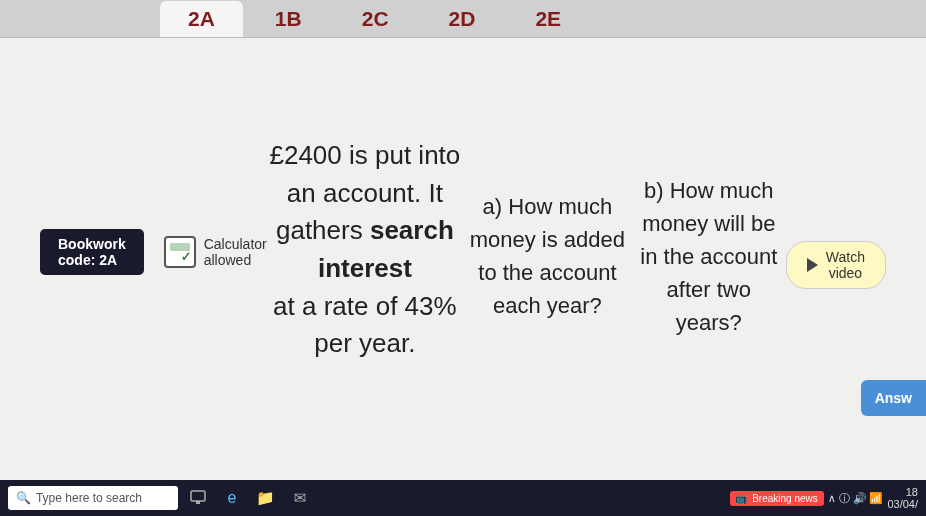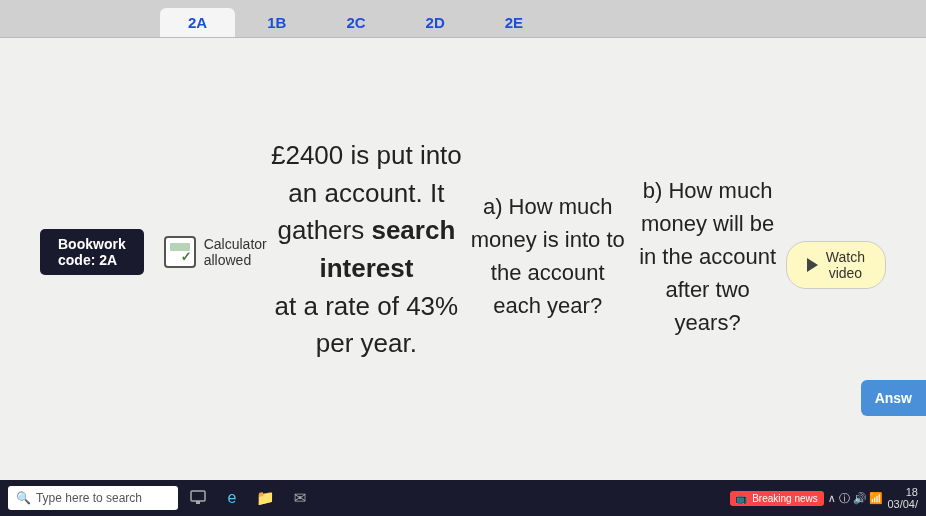--- a/index.html
+++ b/index.html
@@ -18,23 +18,23 @@
       background: #d0d0d0;
       display: flex;
       align-items: flex-end;
       padding: 0 160px;
       height: 38px;
       border-bottom: 1px solid #bbb;
     }
 
     .tab {
       padding: 6px 28px;
-      font-size: 15px;
+      font-size: 21px;
       font-weight: bold;
-      color: #1d4ed8;
+      color: #7f1d1d;
       cursor: pointer;
       border-radius: 6px 6px 0 0;
       background: transparent;
       margin-right: 4px;
     }
 
     
     .main-content {
       background: #f0f0ee;
       width: 100%;
@@ -250,21 +250,21 @@
       </div>
     </div>
   </div>
 
   <div class="question-text">
     <span>£2400 is put into an account. It gathers</span>
     <span class="bold">search interest</span><br>
     <span>at a rate of 43% per year.</span>
   </div>
 
-  <div class="sub-question">a) How much money is into to the account each year?</div>
+  <div class="sub-question">a) How much money is added to the account each year?</div>
 
   <div class="sub-question">
     <span>b) How much money will be in the account after two</span><br>
     <span>years?</span>
   </div>
 
   <button class="watch-video-btn">
     <span class="play-icon"></span>
     <span>Watch video</span>
   </button>

